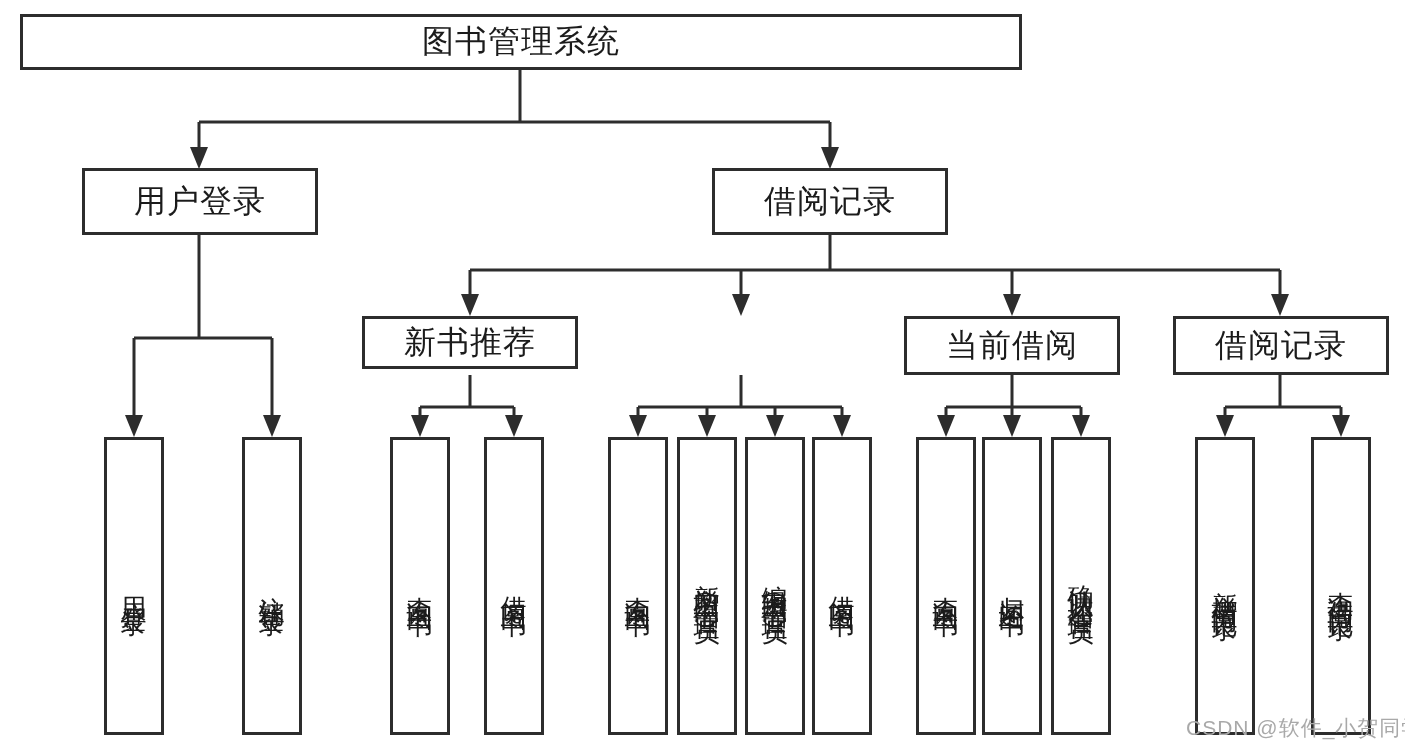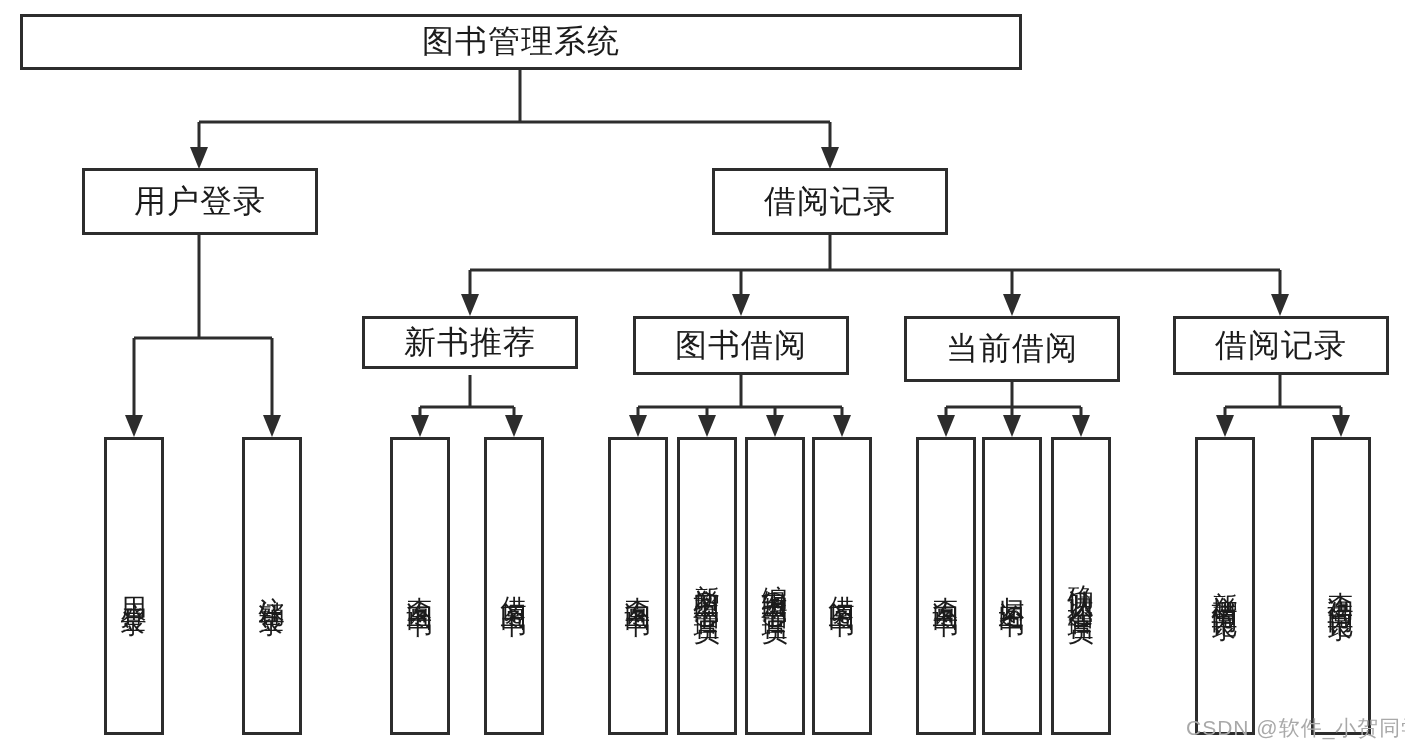--- a/index.html
+++ b/index.html
@@ -102,24 +102,21 @@
   <div class="box hbox" style="left:82px;top:168px;width:236px;height:67px">
     <span class="lbl">用户登录</span>
   </div>
   <div class="box hbox" style="left:712px;top:168px;width:236px;height:67px">
     <span class="lbl">借阅记录</span>
   </div>
 
   <div class="box hbox" style="left:362px;top:316px;width:216px;height:53px">
     <span class="lbl">新书推荐</span>
   </div>
-  <div class="box hbox" style="left:633px;top:316px;width:216px;height:59px">
-    <span class="lbl">图书借阅</span>
-  </div>
-  <div class="box hbox" style="left:904px;top:316px;width:216px;height:66px">
+  <div class="box hbox" style="left:904px;top:316px;width:216px;height:59px">
     <span class="lbl">当前借阅</span>
   </div>
   <div class="box hbox" style="left:1173px;top:316px;width:216px;height:59px">
     <span class="lbl">借阅记录</span>
   </div>
 
   <div class="box vbox" style="left:104px;top:437px;width:60px;height:298px">
     <span class="lbl">用户登录</span>
   </div>
   <div class="box vbox" style="left:242px;top:437px;width:60px;height:298px">

